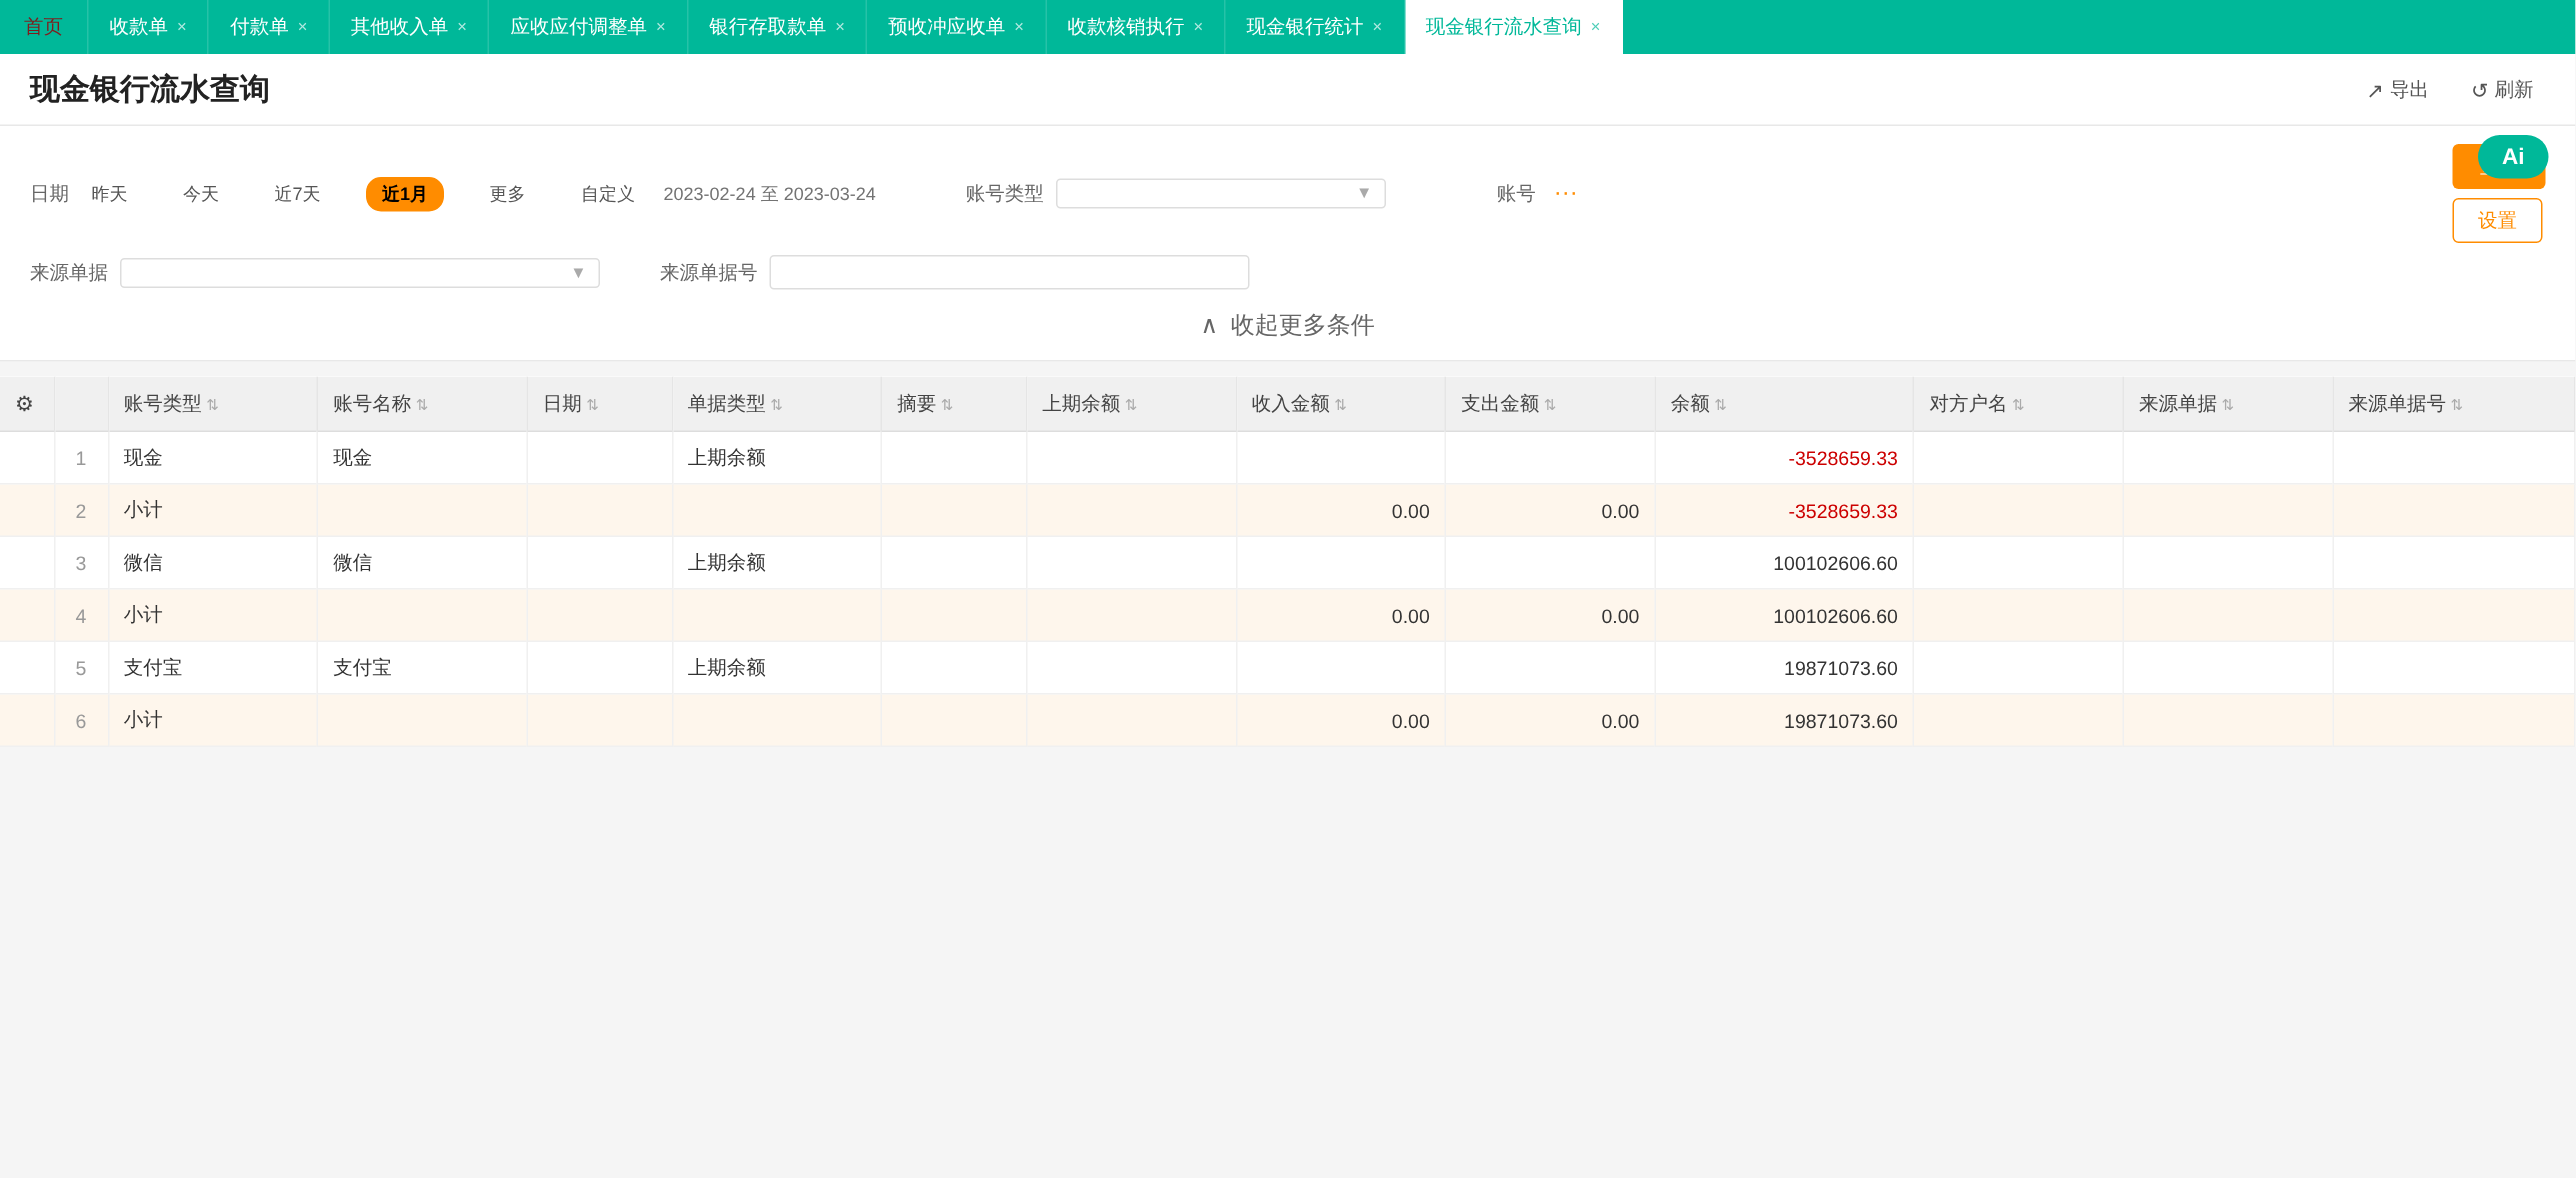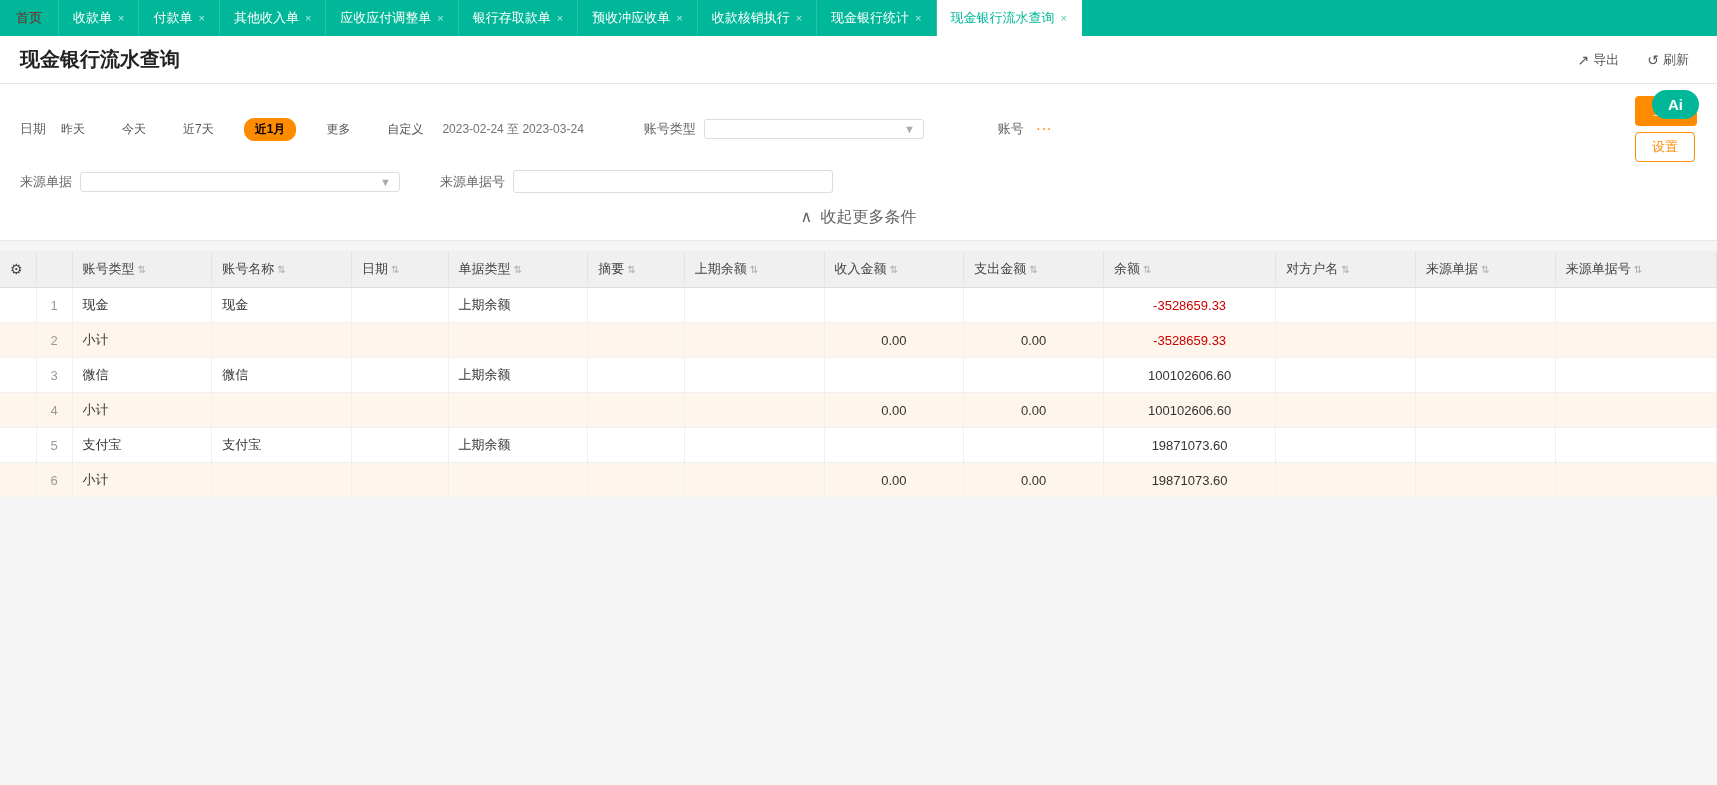--- a/index.html
+++ b/index.html
@@ -221,21 +221,21 @@
       background: #fef6ec;
     }
     tbody td {
       padding: 8px 10px;
       color: #333;
       white-space: nowrap;
       border-right: 1px solid #f0f0f0;
     }
     .row-num { color: #999; text-align: center; width: 36px; }
     .gear-cell { width: 36px; text-align: center; }
-    .num-cell { text-align: center; }
+    .num-cell { text-align: right; }
 
     
     .ai-badge {
       position: fixed;
       right: 18px;
       top: 90px;
       background: #00b899;
       color: #fff;
       border-radius: 20px;
       padding: 6px 16px;

